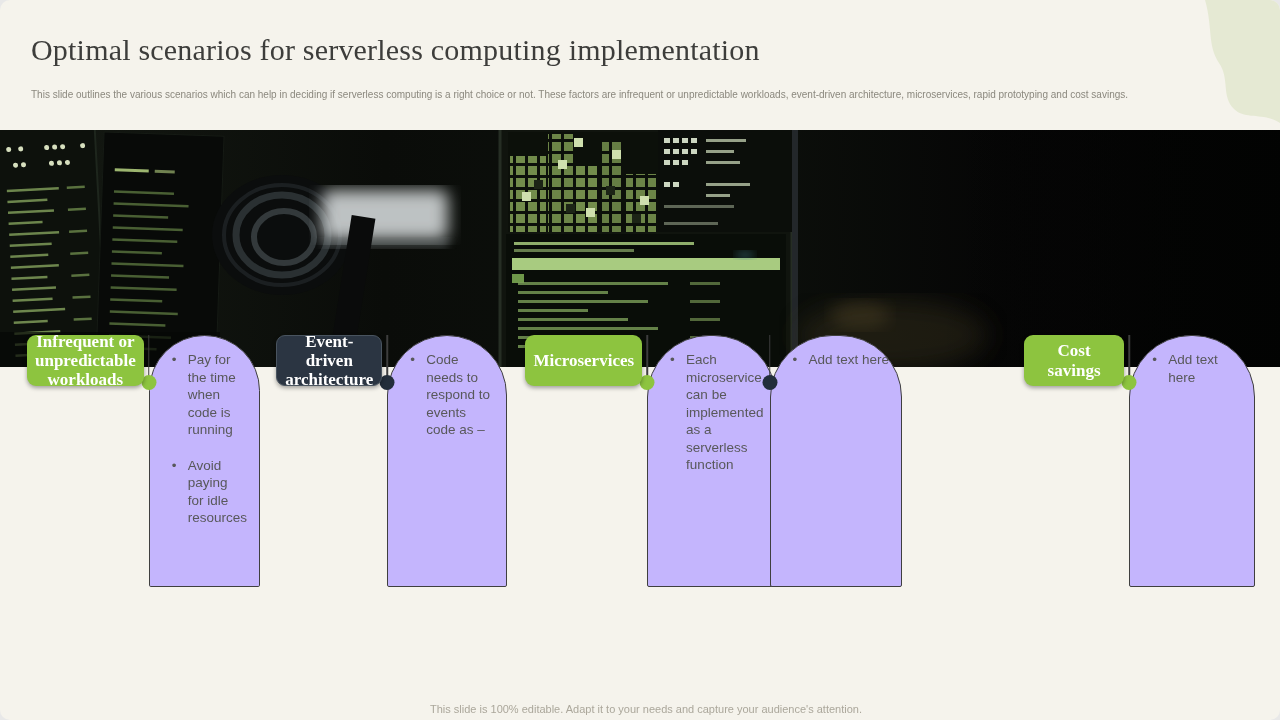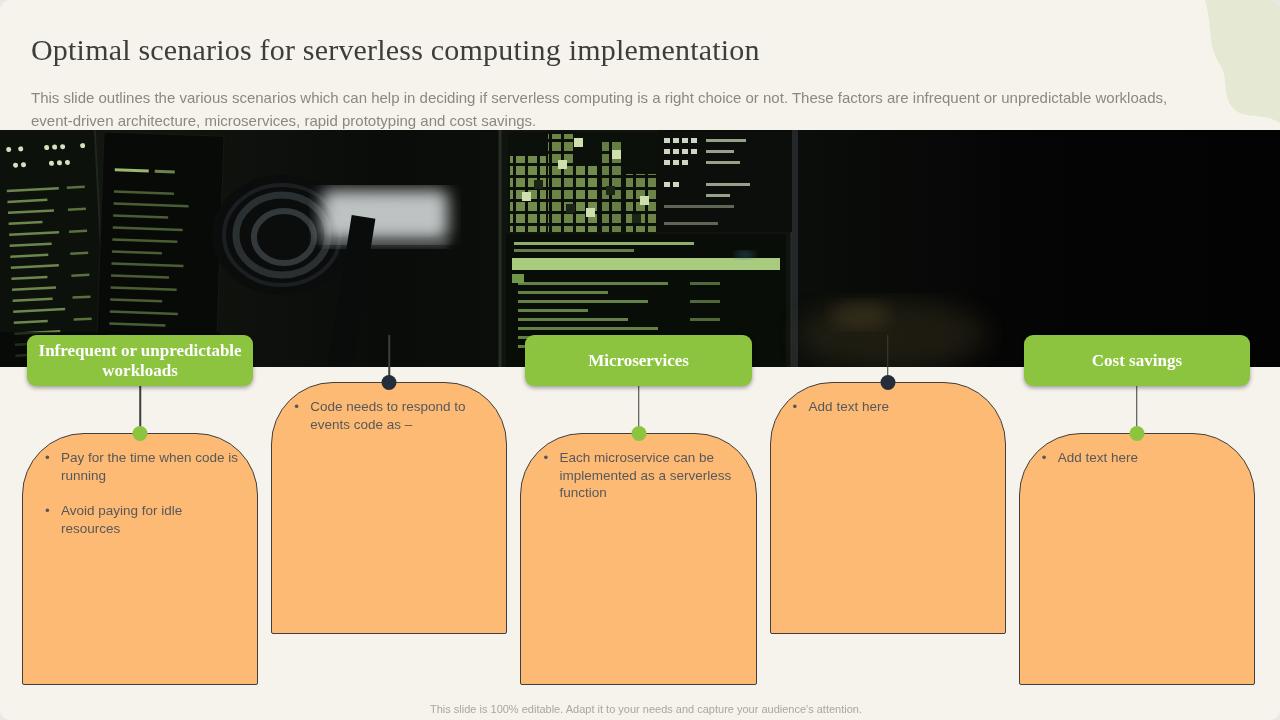--- a/index.html
+++ b/index.html
@@ -12,32 +12,32 @@
     border-radius:10px;
   }
   
   .title{
     position:absolute;left:31px;top:33px;margin:0;
     font-family:"Liberation Serif", serif;
     font-weight:400;font-size:30px;color:#3d3d3b;letter-spacing:.2px;
   }
   .subtitle{
     position:absolute;left:31px;top:87px;margin:0;width:1170px;
-    font-size:15px;line-height:1.5;color:#8b887e;
+    font-size:10px;line-height:1.5;color:#8b887e;
   }
   .corner-blob{position:absolute;top:0;right:0;width:130px;height:135px;pointer-events:none;}
   
   .banner{position:absolute;left:0;top:130px;width:1280px;height:237px;background:#070807;}
   .banner svg{display:block;}
   
   .columns{
     position:absolute;left:22px;top:335px;width:1233px;
     display:flex;gap:13px;
   }
-  .column{flex:1;display:flex;flex-direction:column;min-width:0;}
+  .column{flex:1;display:flex;min-width:0;}
   .pill{
     height:51px;margin:0 5px;border-radius:9px;
     display:flex;align-items:center;justify-content:center;
     text-align:center;padding:2px 8px;box-sizing:border-box;
     font-family:"Liberation Serif", serif;font-weight:700;
     font-size:17px;line-height:1.12;color:#ffffff;
     box-shadow:0 2px 4px rgba(0,0,0,.35);
     position:relative;z-index:3;
   }
   .pill.green{background:#8dc43f;}
@@ -50,21 +50,21 @@
   .dot{
     position:absolute;left:50%;bottom:-8px;transform:translateX(-50%);
     width:15px;height:15px;border-radius:50%;z-index:2;
   }
   .dot.green{background:#8dc43f;}
   .dot.dark{background:#232e3a;}
   .card{
     height:252px;box-sizing:border-box;
     border:1px solid #3f3f3f;
     border-radius:62px 62px 2px 2px;
-    background:#fdba74;
+    background:#c4b5fd;
     padding:15px 12px 10px 14px;
   }
   .card ul{list-style:none;margin:0;padding:0;}
   .card li{
     position:relative;padding-left:24px;margin-bottom:18px;
     font-size:13.5px;line-height:1.3;color:#58585a;
   }
   .card li::before{
     content:"\2022";position:absolute;left:8px;top:0;color:#58585a;
   }
@@ -294,20 +294,23 @@
       </div>
       <div class="card">
         <ul>
           <li>Pay for the time when code is running</li>
           <li>Avoid paying for idle resources</li>
         </ul>
       </div>
     </div>
 
     <div class="column">
+      <div class="pill dark">
+        <span>Event-driven architecture</span>
+      </div>
       <div class="connector">
         <span class="dot dark"></span>
       </div>
       <div class="card">
         <ul>
           <li>
             <span>Code needs to respond to events code as –</span>
           </li>
         </ul>
       </div>

